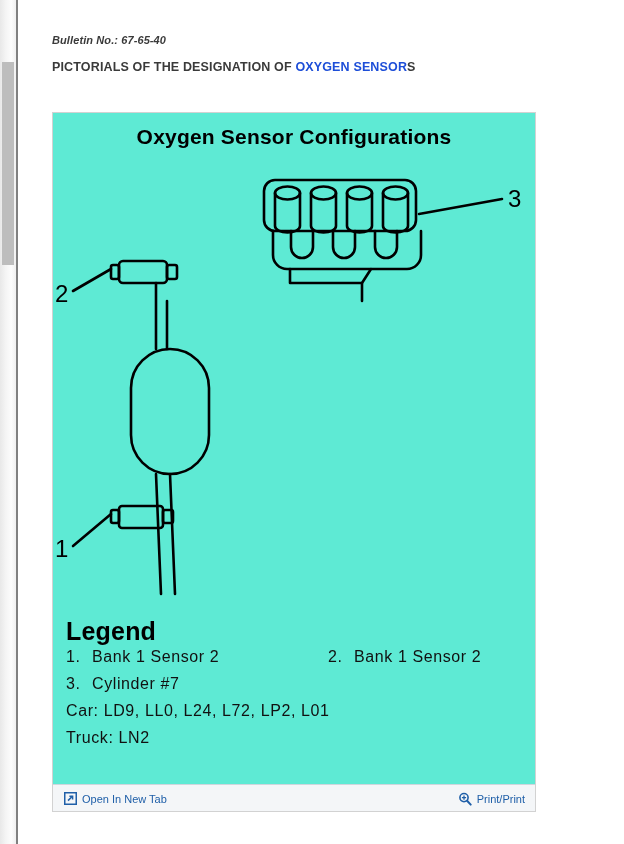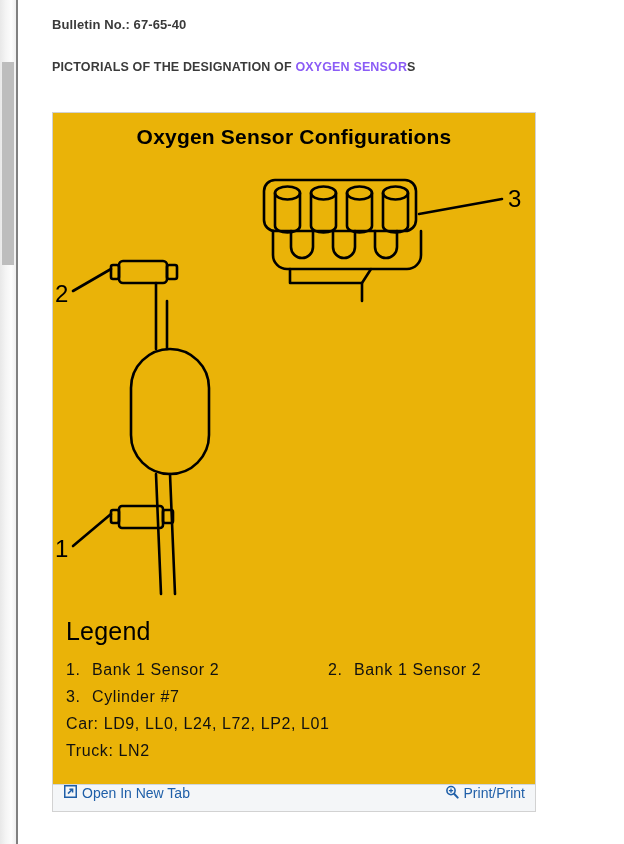--- a/index.html
+++ b/index.html
@@ -37,50 +37,51 @@
   #content {
     position: absolute;
     left: 20px; top: 0;
     width: 604px; height: 844px;
     background: #ffffff;
   }
 
   #bulletin-no {
     position: absolute;
     left: 32px;
-    top: 17px;
-    font-size: 13px;
+    top: 34px;
+    font-size: 11px;
     font-weight: bold;
     color: #3a3a3a;
     letter-spacing: 0.1px;
     white-space: nowrap;
+    font-style: italic;
   }
 
   #pictorials-heading {
     position: absolute;
     left: 32px;
     top: 60px;
     font-size: 12.5px;
     font-weight: bold;
     color: #3a3a3a;
     letter-spacing: 0.15px;
     white-space: nowrap;
   }
   #pictorials-heading .link {
-    color: #8b5cf6;
+    color: #1d4ed8;
   }
 
   
   #figure-panel {
     position: absolute;
     left: 32px;
     top: 112px;
     width: 484px;
     height: 700px;
-    background: #eab308;
+    background: #5eead4;
     border: 1px solid #d2d2d2;
     box-sizing: border-box;
     padding-left: 32px;
   }
 
   #figure-title {
     position: absolute;
     left: 0; right: 0;
     top: 12px;
     text-align: center;
@@ -102,24 +103,24 @@
 
   
   #legend {
     position: absolute;
     left: 13px;
     top: 506px;
     right: 8px;
   }
   #legend-title {
     font-size: 25px;
-    font-weight: normal;
+    font-weight: bold;
     color: #000;
     line-height: 1;
-    margin-bottom: 13px;
+    margin-bottom: 0;
     letter-spacing: 0.2px;
   }
   .legend-row {
     position: relative;
     font-size: 16px;
     color: #111;
     line-height: 1.68;
     letter-spacing: 0.6px;
     white-space: nowrap;
   }
@@ -141,23 +142,23 @@
     height: 27px;
     background: #f4f6f8;
     border-top: 1px solid #cfd6dd;
     box-sizing: border-box;
   }
   .toolbar-btn {
     position: absolute;
     top: 0;
     height: 27px;
     display: flex;
-    align-items: flex-start;
+    align-items: center;
     gap: 5px;
-    font-size: 14px;
+    font-size: 11px;
     color: #1f5fa8;
     cursor: pointer;
     white-space: nowrap;
   }
   #open-new-tab-btn { left: 11px; }
   #zoom-print-btn { right: 10px; }
   .toolbar-btn svg { display: block; }
 </style>
 </head>
 <body>

